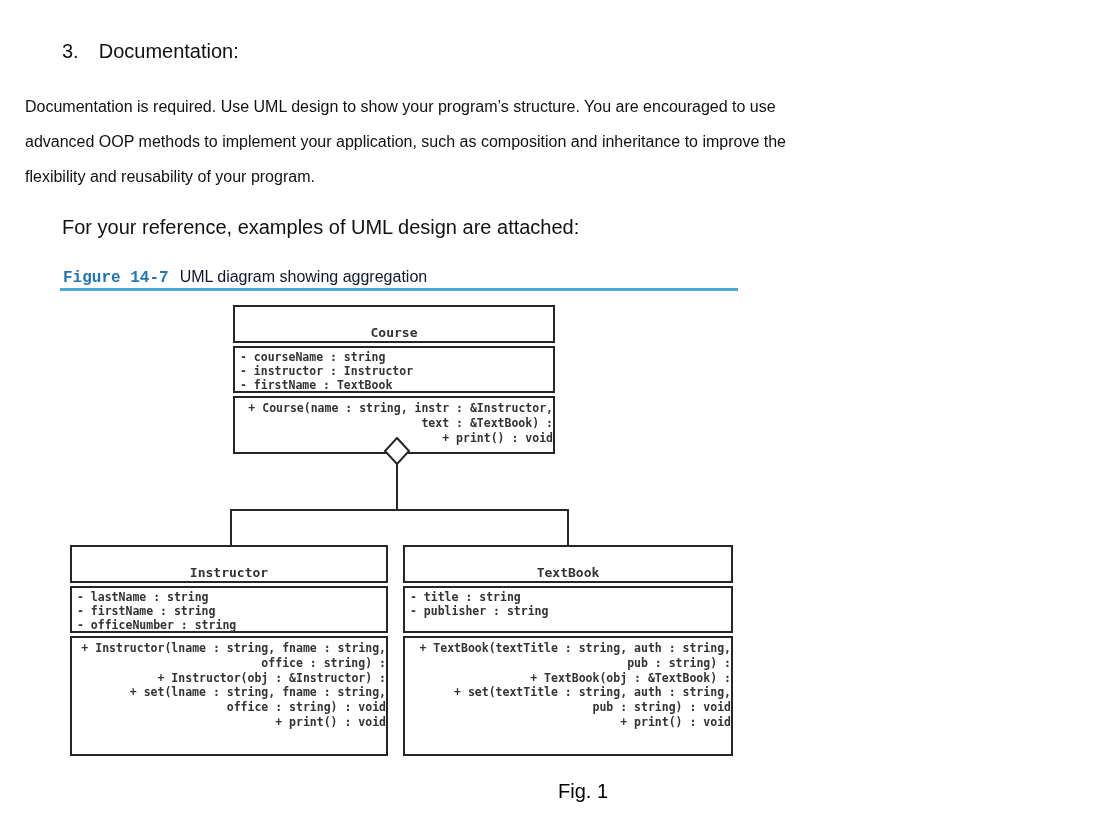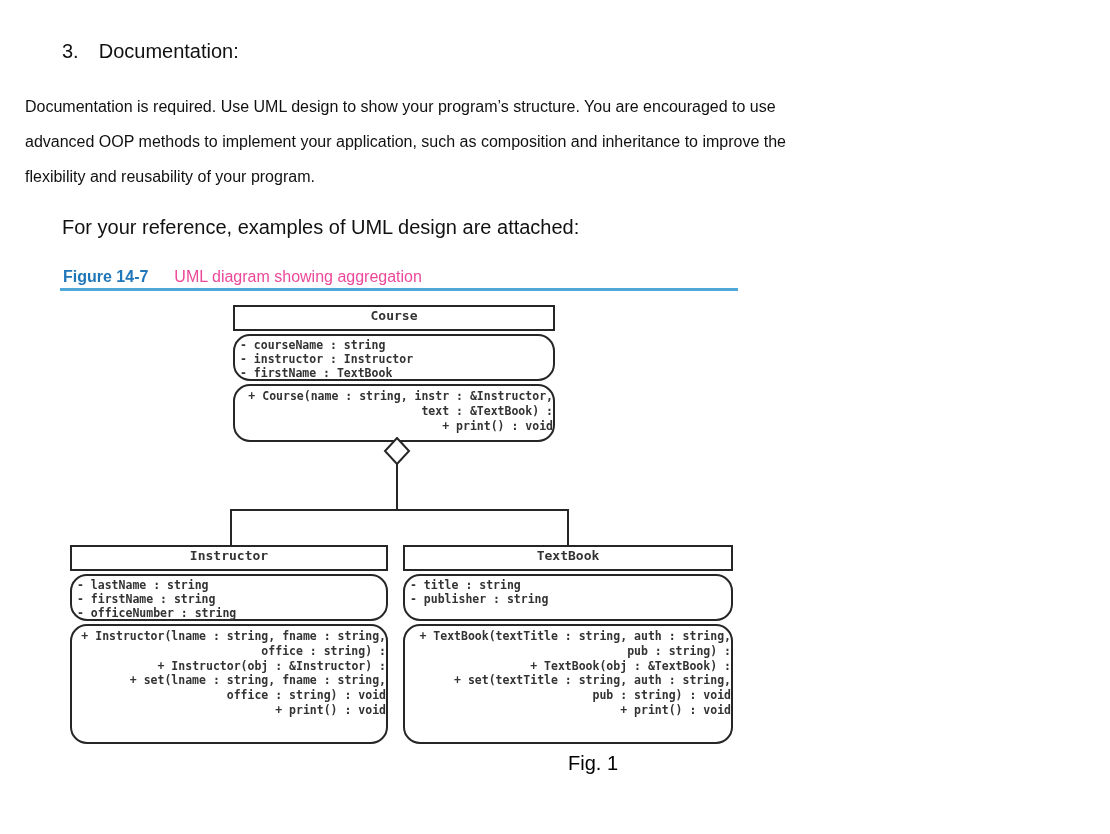--- a/index.html
+++ b/index.html
@@ -8,50 +8,50 @@
     font-family:"Liberation Sans", sans-serif;color:#111;overflow:hidden;
   }
   .heading{position:absolute;left:62px;top:40px;font-size:20px;}
   .heading .num{display:inline-block;margin-right:20px;}
   .para{
     position:absolute;left:25px;top:89px;width:1075px;
     font-size:16px;line-height:35px;white-space:pre-line;
   }
   .ref-line{position:absolute;left:30px;top:216px;font-size:20px;margin-left:32px;}
   .fig-caption{position:absolute;left:63px;top:268px;font-size:16px;}
-  .fig-caption .fig-label{font-weight:bold;color:#1f76b9;margin-right:26px;}
-  .fig-caption .fig-title{color:#ec4899;}
+  .fig-caption .fig-label{font-weight:bold;color:#1f76b9;margin-right:11px;font-family:Liberation Mono, monospace;}
+  .fig-caption .fig-title{color:#0f172a;}
   .fig-rule{position:absolute;left:60px;top:288px;width:678px;height:3px;background:#4fa8da;}
 
   
   .uml-class{position:absolute;}
   .comp{
     box-sizing:border-box;border:2px solid #262626;background:#fff;
     font-family:"DejaVu Sans Mono", monospace;font-weight:bold;color:#333;
   }
-  .comp + .comp{margin-top:3px;border-radius:17px;}
-  .comp.title{height:26px;font-size:13px;text-align:center;line-height:18px;padding-top:0;}
+  .comp + .comp{margin-top:3px;}
+  .comp.title{height:38px;font-size:13px;text-align:center;line-height:18px;padding-top:17px;}
   .comp.attrs{height:47px;font-size:11.5px;line-height:14px;padding:2px 0 0 5px;}
   .comp.methods{font-size:11.5px;line-height:15px;padding:3px 0 0 5px;text-align:right;}
   .mline{white-space:pre;}
   .course-box{left:233px;top:305px;width:322px;}
   .course-box .comp.methods{height:58px;}
   .instructor-box{left:70px;top:545px;width:318px;}
   .textbook-box{left:403px;top:545px;width:330px;}
   .instructor-box .comp.methods,.textbook-box .comp.methods{height:120px;line-height:14.8px;}
 
   
   .conn{position:absolute;background:#262626;}
   .conn.v-stem{left:396px;top:464px;width:2px;height:47px;}
   .conn.h-bar{left:230px;top:509px;width:339px;height:2px;}
   .conn.v-left{left:230px;top:509px;width:2px;height:36px;}
   .conn.v-right{left:567px;top:509px;width:2px;height:36px;}
   .diamond{position:absolute;left:383px;top:437px;width:28px;height:28px;}
 
-  .fig-number{position:absolute;left:558px;top:752px;font-size:20px;color:#000;margin-left:10px;}
+  .fig-number{position:absolute;left:558px;top:780px;font-size:20px;color:#000;}
 </style>
 </head>
 <body>
 
 <div class="page">
 
   <div class="heading">
     <span class="num">3.</span><span>Documentation:</span>
   </div>
 

